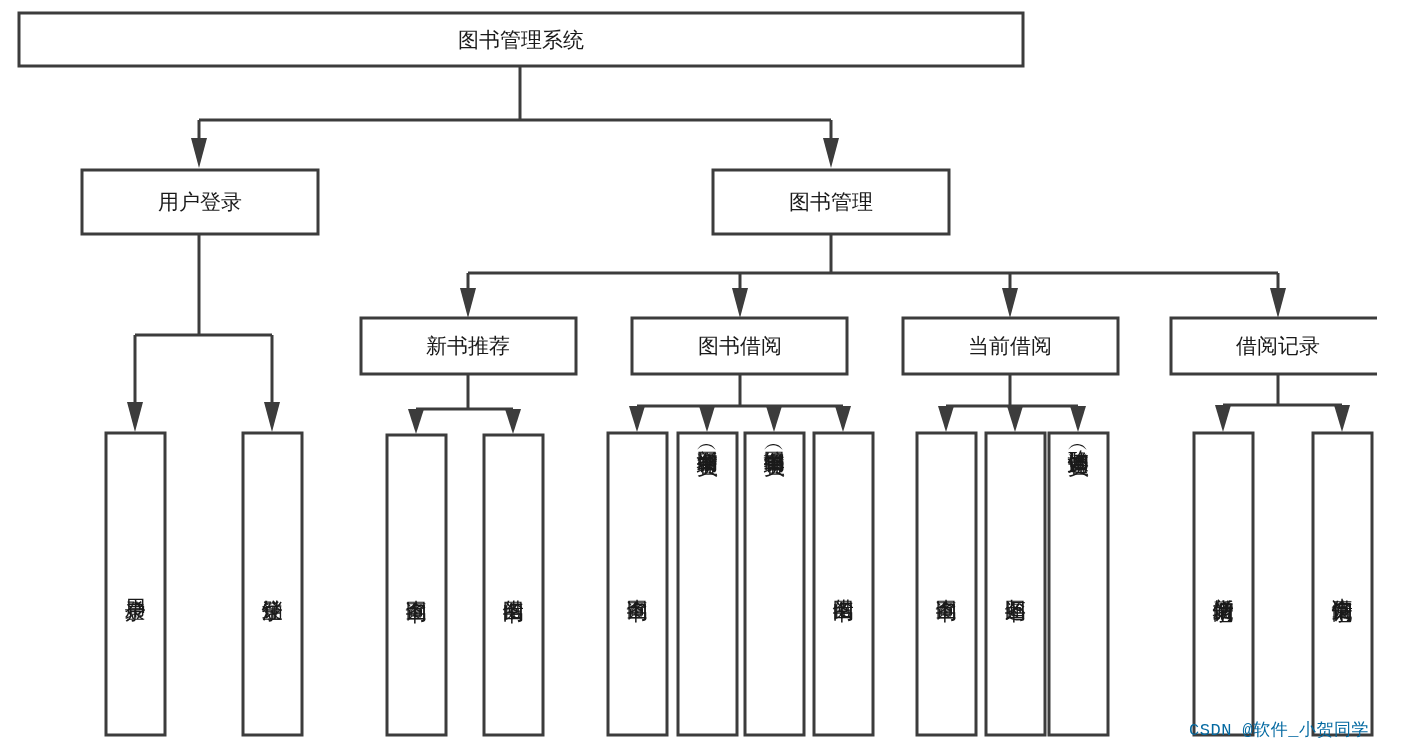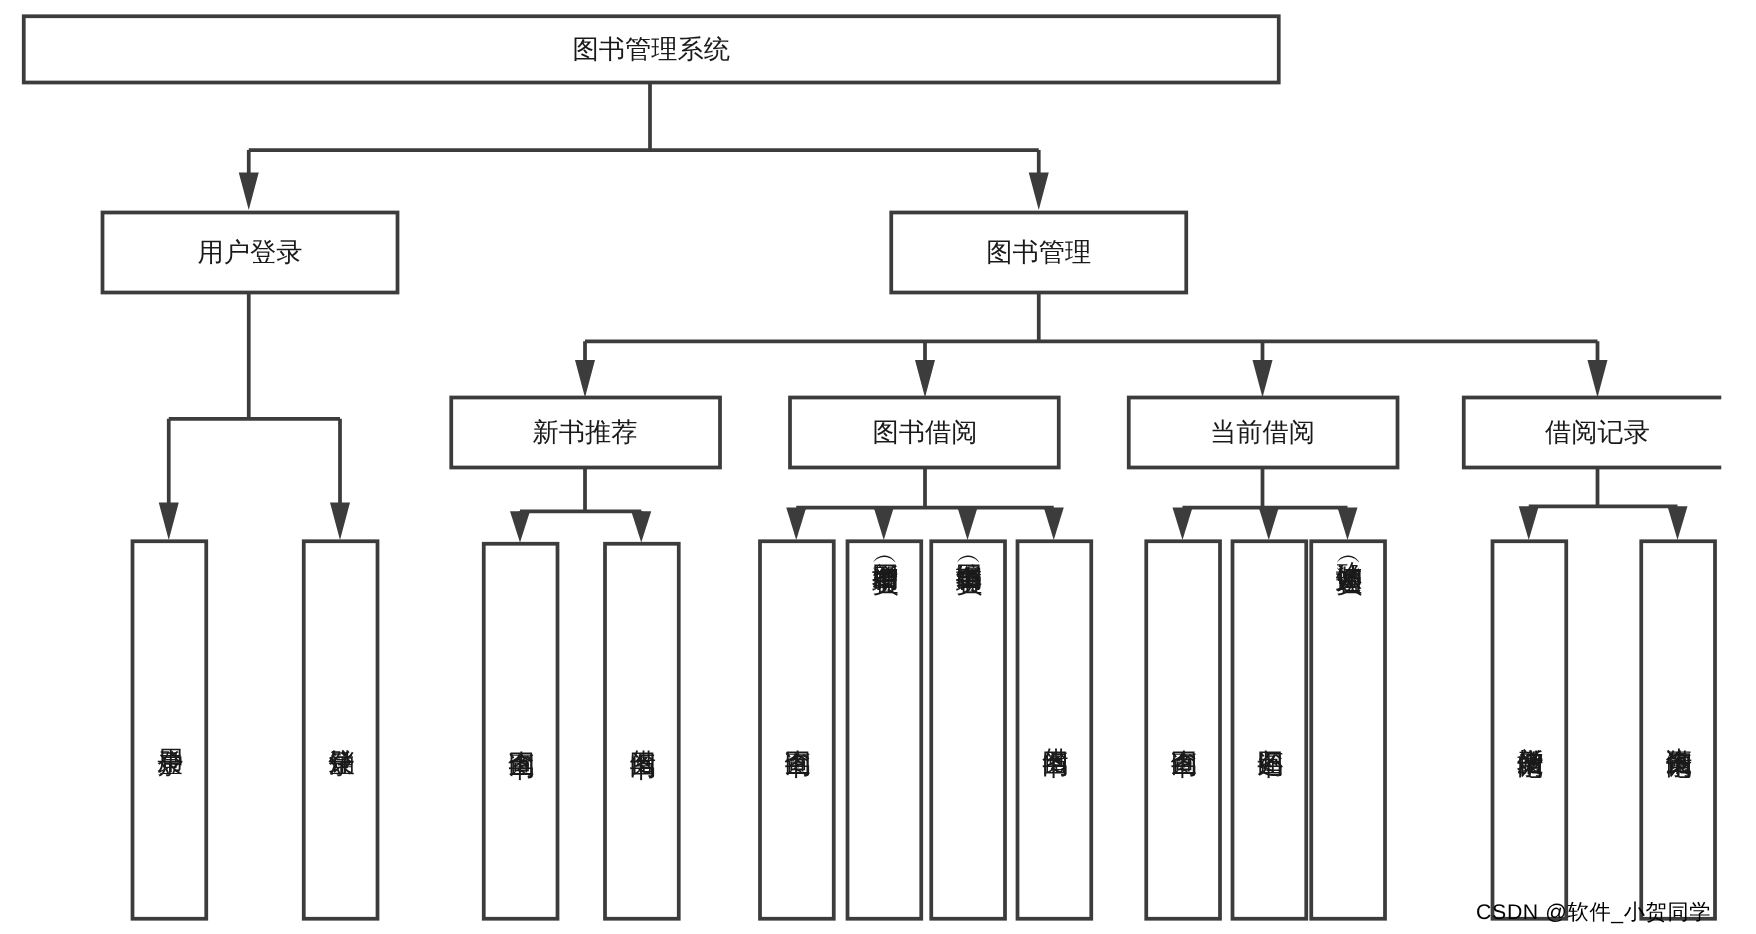--- a/index.html
+++ b/index.html
@@ -61,23 +61,23 @@
     position: absolute;
     display: flex;
     align-items: center;
     justify-content: center;
     pointer-events: none;
   }
   .watermark {
     position: absolute;
     right: 8px;
     bottom: 6px;
-    font-family: Liberation Sans, sans-serif;
+    font-family: Liberation Mono, monospace;
     font-size: 17px;
-    color: #000000;
+    color: #0369a1;
     white-space: nowrap;
     letter-spacing: 0.5px;
   }
 </style>
 </head>
 <body>
 
 <div id="diagram-root">
 
   <svg id="tree-svg" viewBox="0 0 1405 747" xmlns="http://www.w3.org/2000/svg">

